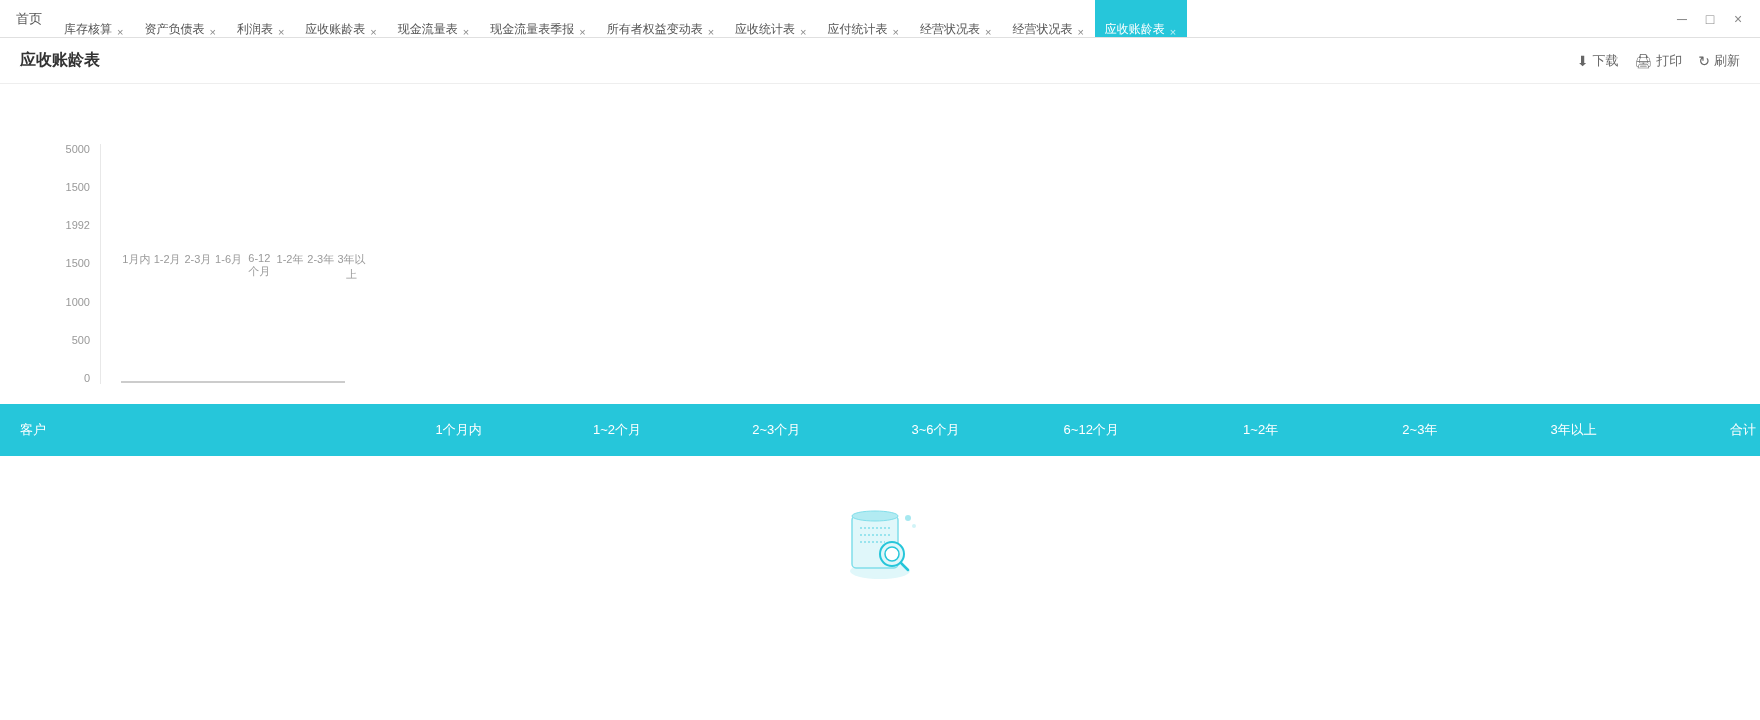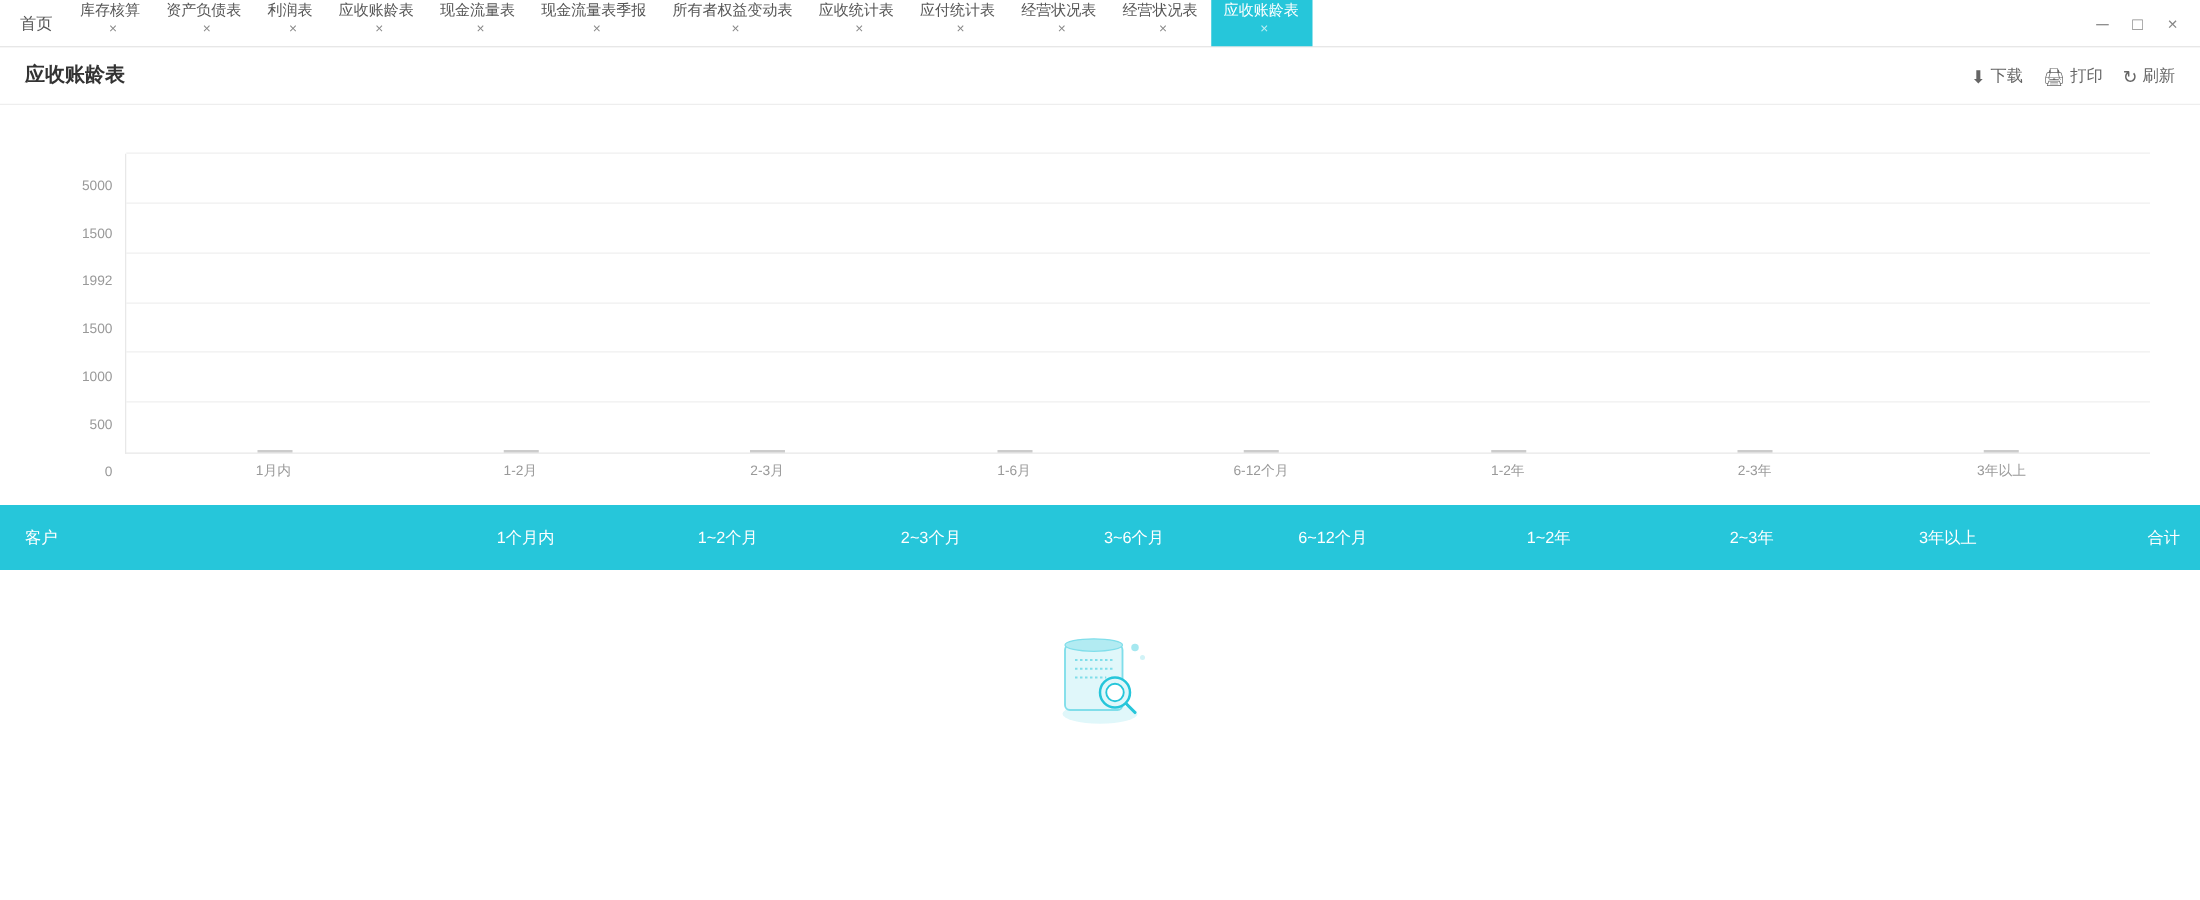--- a/index.html
+++ b/index.html
@@ -11,30 +11,29 @@
       align-items: center;
       background: #fff;
       border-bottom: 1px solid #e0e0e0;
       height: 38px;
       padding: 0 4px;
       overflow: hidden;
       flex-wrap: nowrap;
     }
     .tab-item {
       display: inline-flex;
-      align-items: center;
+      align-items: flex-end;
       padding: 0 10px;
       height: 38px;
       font-size: 12px;
       color: #555;
       cursor: pointer;
       white-space: nowrap;
       border-right: 1px solid transparent;
       flex-shrink: 0;
-      flex-direction: column;
     }
     .tab-item.active {
       background: #26c6da;
       color: #fff;
     }
     .tab-item .tab-close {
       margin-left: 5px;
       font-size: 11px;
       opacity: 0.7;
       cursor: pointer;
@@ -131,21 +130,22 @@
     .chart-y-label {
       font-size: 11px;
       color: #999;
       text-align: right;
       line-height: 1;
     }
 
     .chart-plot {
       flex: 1;
       display: flex;
-      flex-direction: column;
+      flex-direction: row;
+      align-items: center;
     }
 
     .chart-grid-area {
       position: relative;
       height: 240px;
       border-left: 1px solid #e8e8e8;
       border-bottom: 1px solid #e8e8e8;
     }
 
     .grid-lines {
@@ -206,21 +206,21 @@
     .table-header {
       display: flex;
       background: #26c6da;
       color: #fff;
       font-size: 13px;
       height: 52px;
       align-items: center;
     }
     .table-header-cell {
       text-align: center;
-      padding: 0 16px;
+      padding: 0 4px;
       font-weight: normal;
     }
     .col-customer { flex: 2; text-align: left; padding-left: 20px; }
     .col-data { flex: 1; text-align: right; }
 
     
     .empty-state {
       display: flex;
       flex-direction: column;
       align-items: center;

